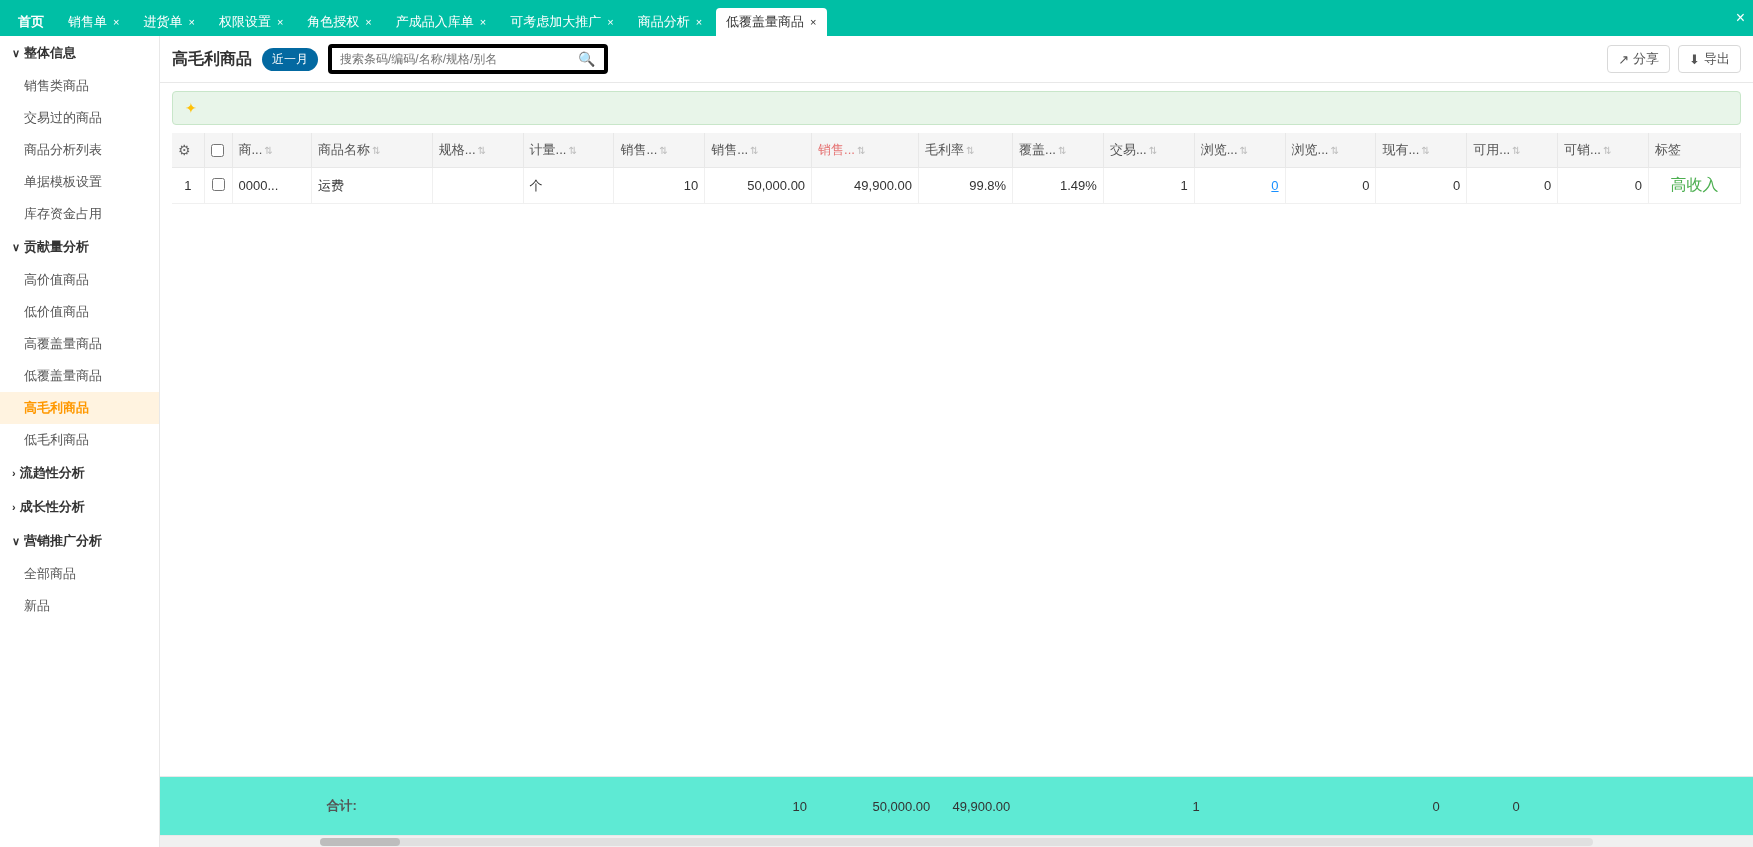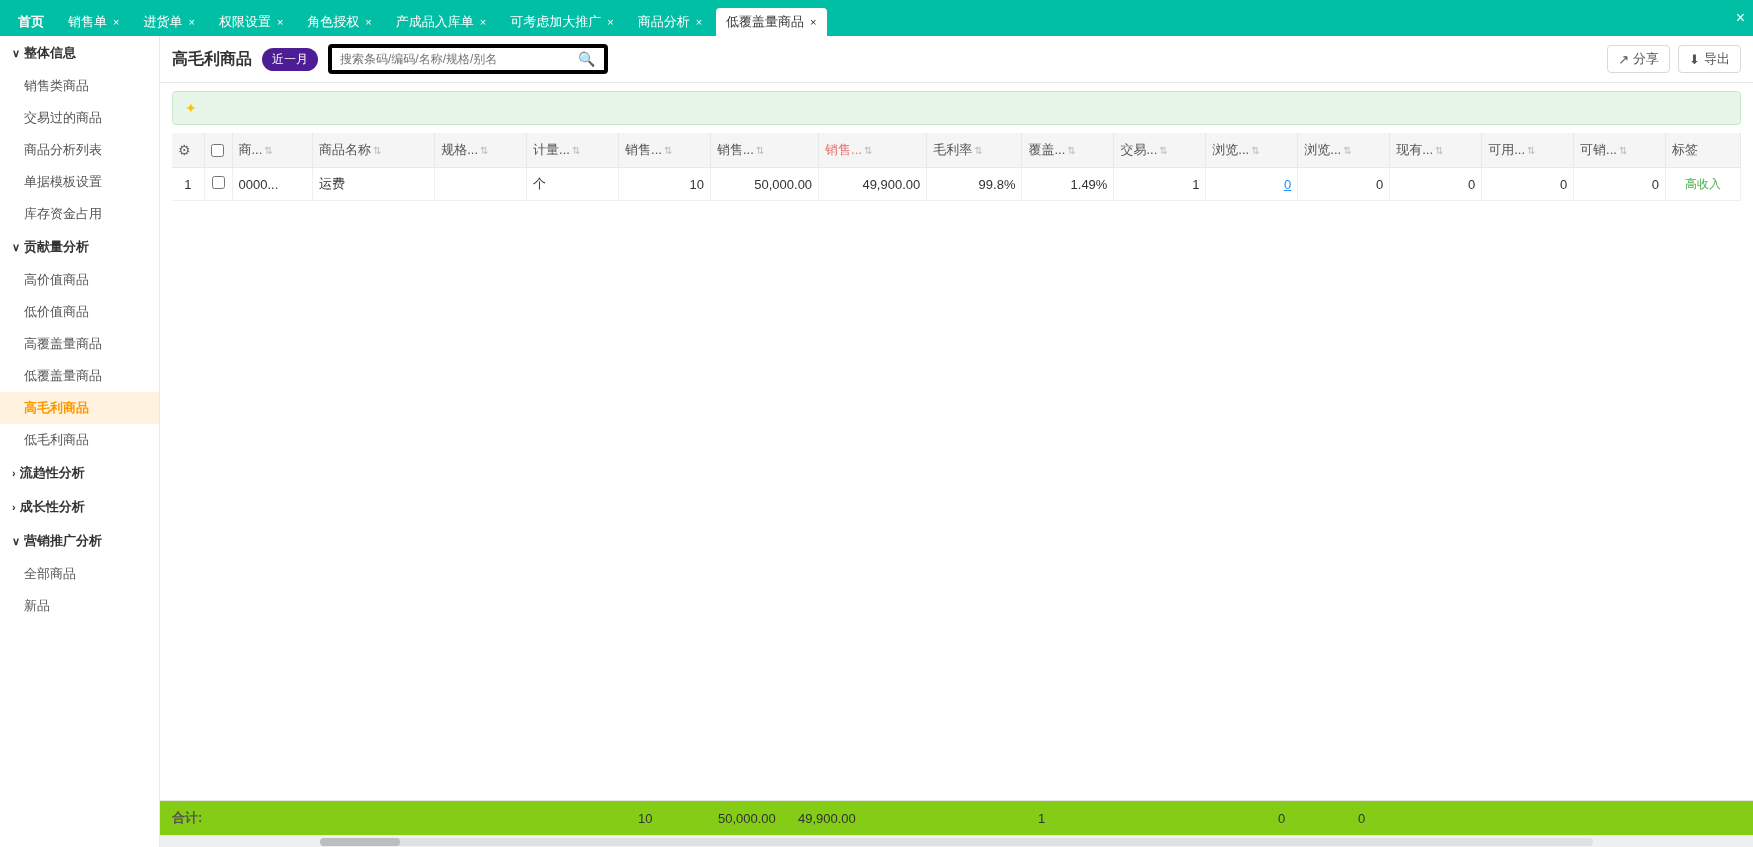--- a/index.html
+++ b/index.html
@@ -48,21 +48,21 @@
     }
 
     
     .content-header {
       display: flex; align-items: center; padding: 8px 12px; gap: 10px;
       border-bottom: 1px solid #e8e8e8; background: white;
       position: relative;
     }
     .content-title { font-size: 16px; font-weight: bold; color: #333; }
     .filter-btn {
-      background: #4c1d95; color: white; border: none; padding: 3px 10px;
+      background: #0369a1; color: white; border: none; padding: 3px 10px;
       border-radius: 12px; cursor: pointer; font-size: 12px;
     }
     .search-box {
       display: flex; align-items: center; border: 4px solid #000000;
       border-radius: 4px; padding: 3px 8px; flex: 1; max-width: 280px;
     }
     .search-box input {
       border: none; outline: none; font-size: 12px; flex: 1;
       color: #999;
     }
@@ -92,30 +92,30 @@
       padding: 8px 6px; text-align: left; color: #555; font-weight: normal;
       border-bottom: 1px solid #e8e8e8; border-right: 1px solid #e8e8e8;
       white-space: nowrap; position: relative; user-select: none;
     }
     th .col-header { display: flex; align-items: center; gap: 2px; }
     th .sort-icon { color: #bbb; font-size: 10px; }
     td {
       padding: 7px 6px; border-bottom: 1px solid #f0f0f0;
       border-right: 1px solid #f0f0f0; color: #333;
     }
-    .tag-high { color: #4caf50; font-size: 12px; }
+    .tag-high { color: #4caf50; font-size: 16px; }
     .tag-cell { text-align: center; }
     .num-col { text-align: right; }
     .center-col { text-align: center; }
 
     
     .footer-bar {
-      display: flex; align-items: center; padding: 8px 12px;
-      background: #84cc16; border-top: 1px solid #e8e8e8;
-      font-size: 12px; color: #333; gap: 0;
+      display: flex; align-items: center; padding: 20px 12px;
+      background: #5eead4; border-top: 1px solid #e8e8e8;
+      font-size: 12px; color: #333; gap: 0; justify-content: center;
     }
     .footer-label { min-width: 60px; color: #555; font-weight: bold; }
     .footer-cell { padding: 0 6px; min-width: 80px; }
 
     
     .bottom-scroll {
       height: 12px; background: #f0f0f0; border-top: 1px solid #e8e8e8;
       display: flex; align-items: center; padding: 0 160px;
     }
     .scroll-track {

